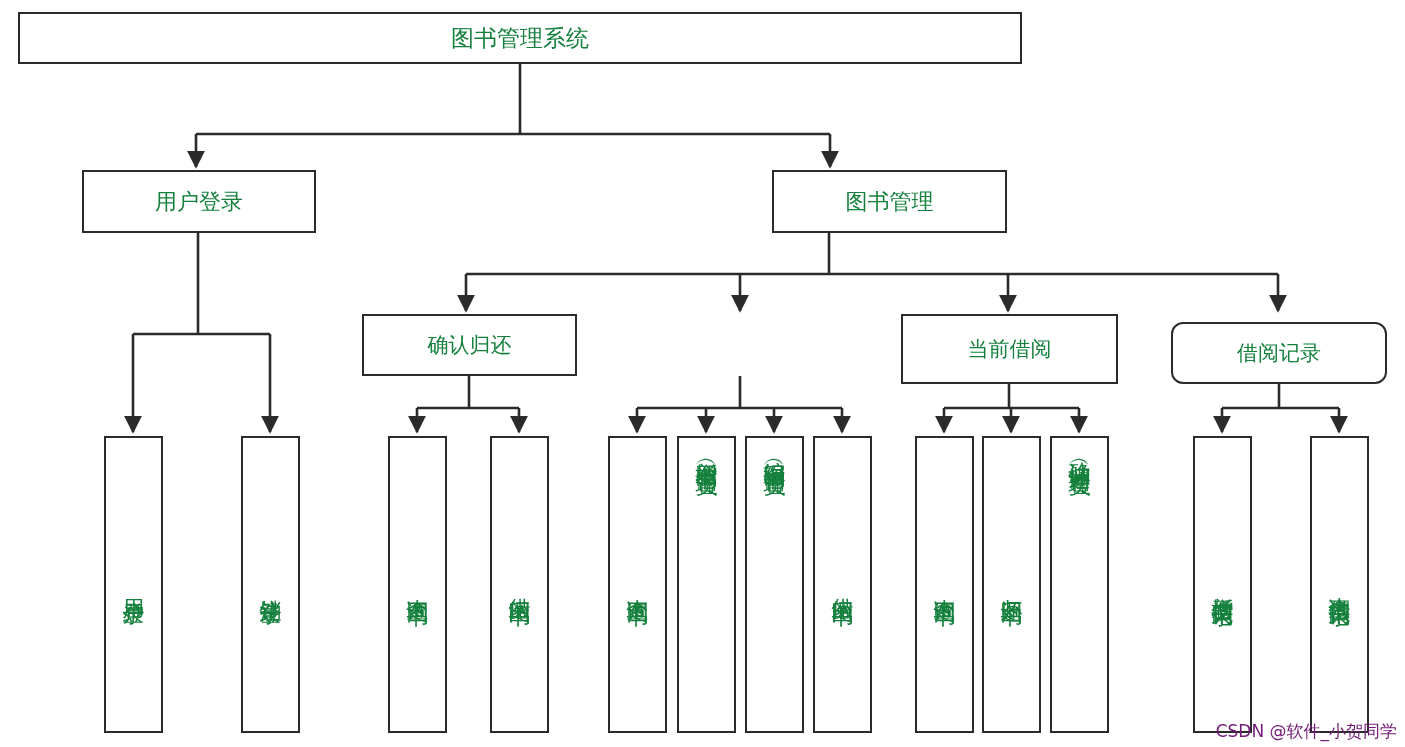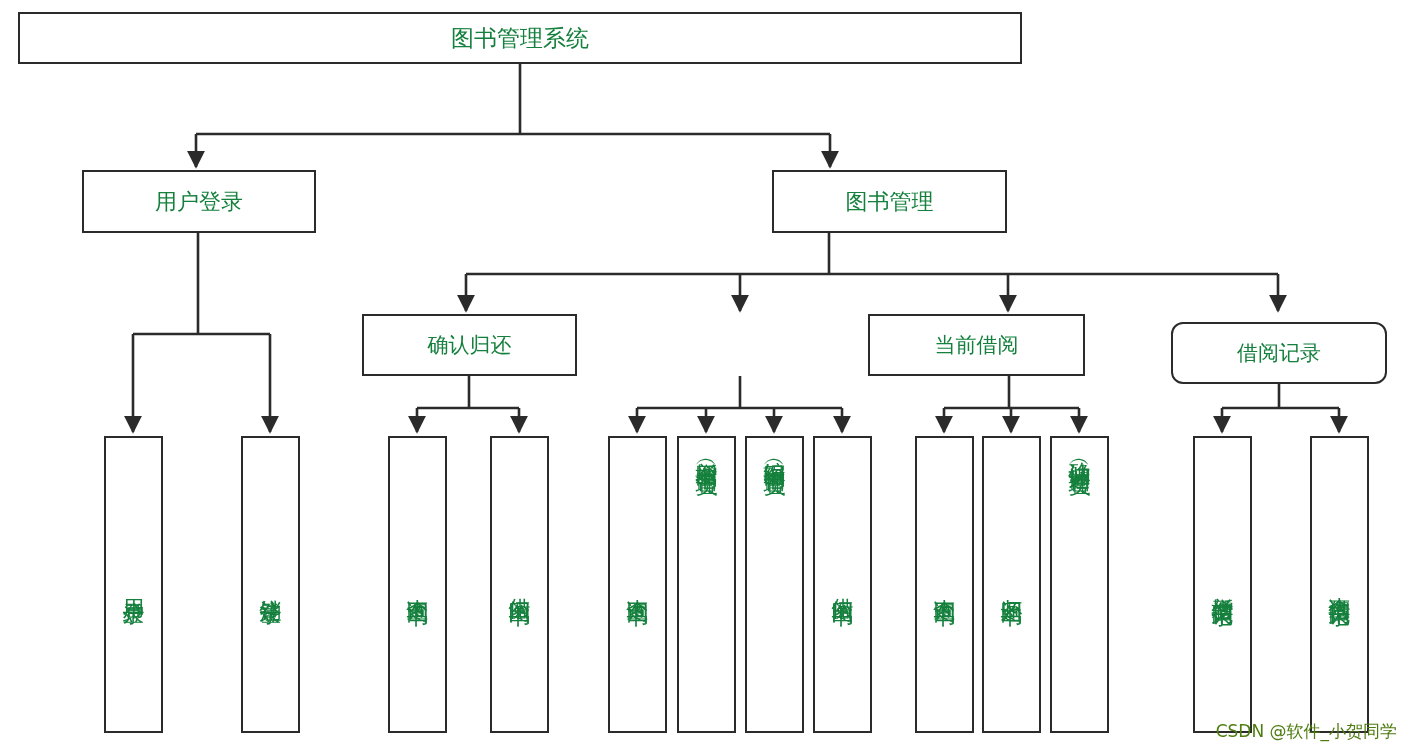--- a/index.html
+++ b/index.html
@@ -61,21 +61,21 @@
   }
   .leaf-box.leaf-centered {
     align-items: center;
     padding-top: 0;
   }
   .watermark {
     position: absolute;
     right: 8px;
     bottom: 4px;
     font-size: 17px;
-    color: #4d7c0f;
+    color: #701a75;
     font-family: "DejaVu Sans", "Liberation Sans", sans-serif;
     white-space: nowrap;
     pointer-events: none;
   }
 </style>
 </head>
 <body>
 
 <div id="diagram-root">
 
@@ -140,21 +140,21 @@
   <div class="node-box level-2" style="left:82px; top:170px; width:234px; height:63px;">
     <span class="node-label">用户登录</span>
   </div>
   <div class="node-box level-2" style="left:728px; top:170px; width:235px; height:63px;margin-left:44px;">
     <span class="node-label">图书管理</span>
   </div>
 
   <div class="node-box level-3" style="left:362px; top:314px; width:215px; height:62px;">
     <span class="node-label">确认归还</span>
   </div>
-  <div class="node-box level-3" style="left:868px; top:314px; width:217px; height:62px;">
+  <div class="node-box level-3" style="left:901px; top:314px; width:217px; height:70px;">
     <span class="node-label">当前借阅</span>
   </div>
   <div class="node-box level-3" style="left:1171px; top:322px; width:216px; height:62px;border-radius:12px;">
     <span class="node-label">借阅记录</span>
   </div>
 
   <div class="node-box leaf-box leaf-centered" style="left:104px; top:436px; width:59px; height:297px;">
     <span class="node-label">用户登录</span>
   </div>
   <div class="node-box leaf-box leaf-centered" style="left:241px; top:436px; width:59px; height:297px;">

